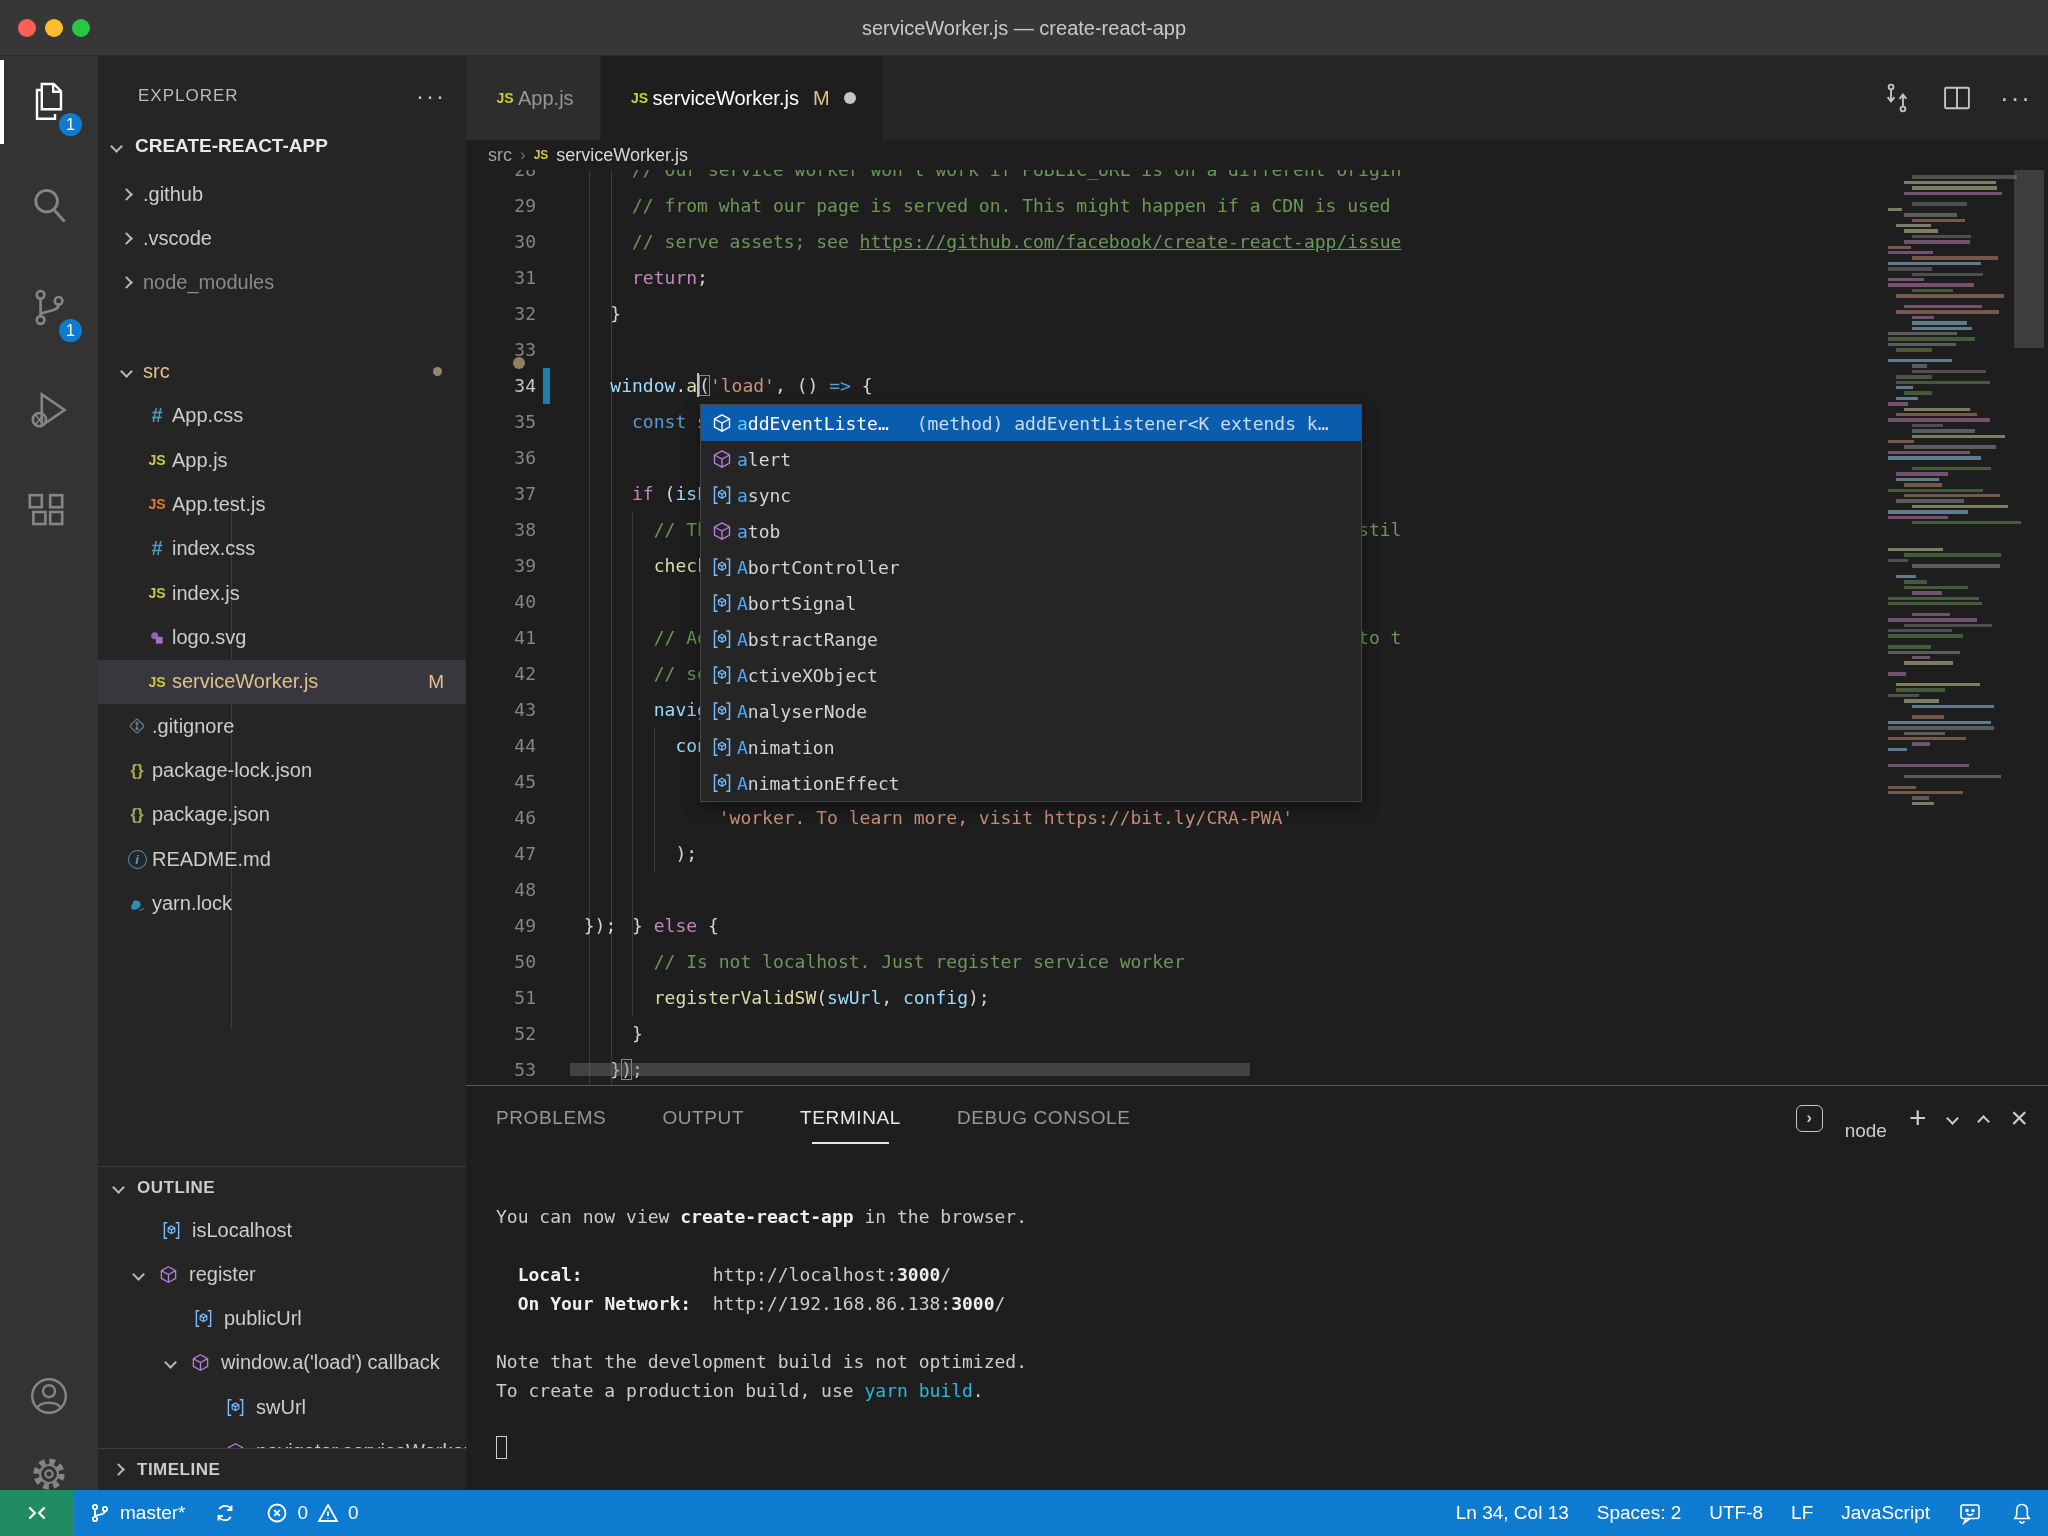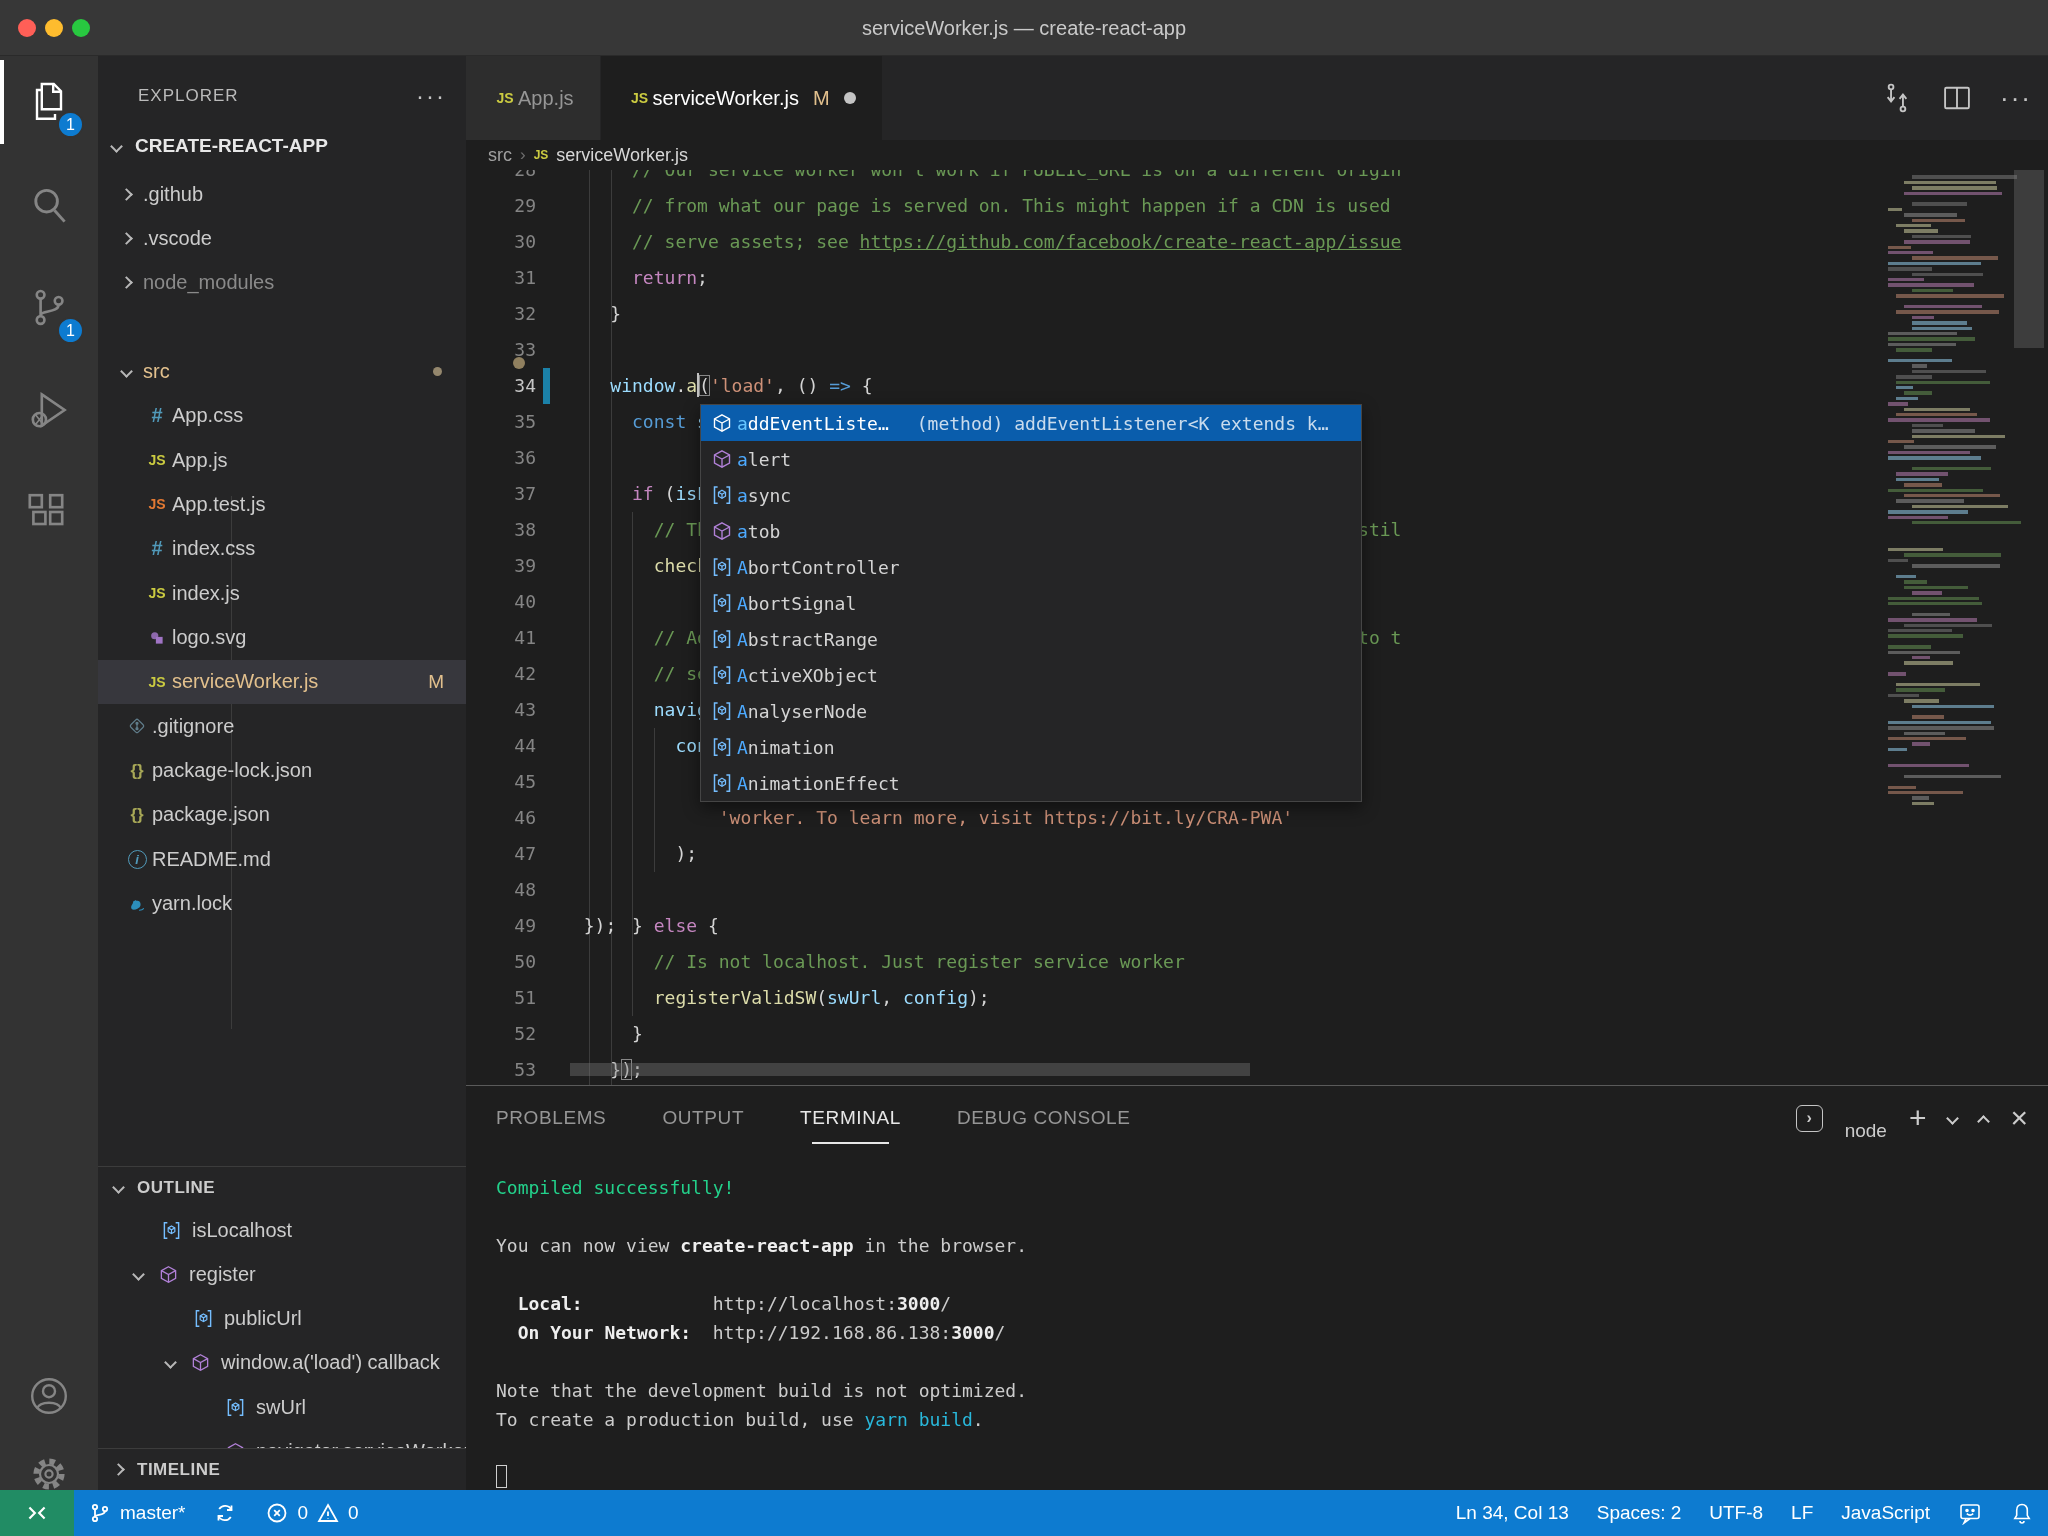--- a/index.html
+++ b/index.html
@@ -756,21 +756,20 @@
       </div>
     <div id="panel-controls">
       <span class="termbox">›</span>
       <span class="shell">node</span>
       <span class="plus">+</span>
       <span class="pchev down"></span>
       <span class="pchev up"></span>
       <span class="x">×</span>
     </div>
     <div id="terminal">
-        <div class="tline"><span class="g">Compiled successfully!</span></div>
         <div class="tline"></div>
         <div class="tline"><span>You can now view </span><span class="b">create-react-app</span><span> in the browser.</span></div>
         <div class="tline"></div>
         <div class="tline"><span>  </span><span class="b">Local:</span><span>            http://localhost:</span><span class="b">3000</span><span>/</span></div>
         <div class="tline"><span>  </span><span class="b">On Your Network:</span><span>  http://192.168.86.138:</span><span class="b">3000</span><span>/</span></div>
         <div class="tline"></div>
         <div class="tline"><span>Note that the development build is not optimized.</span></div>
         <div class="tline"><span>To create a production build, use </span><span class="c">yarn build</span><span>.</span></div>
         <div class="tline"></div>
         <div class="tline"><span class="tcursor"></span></div>

